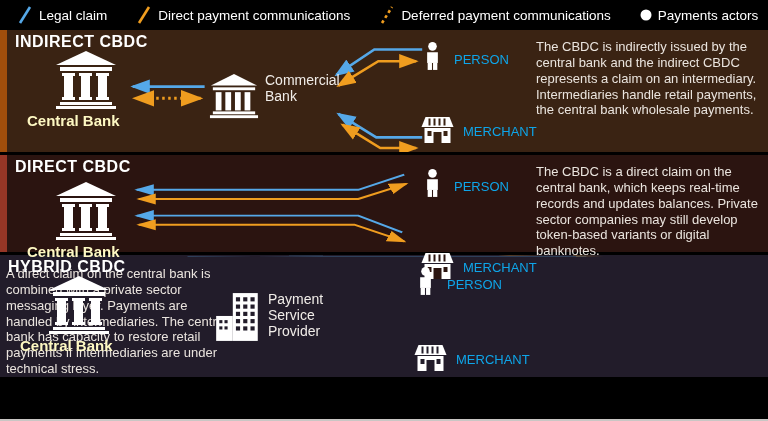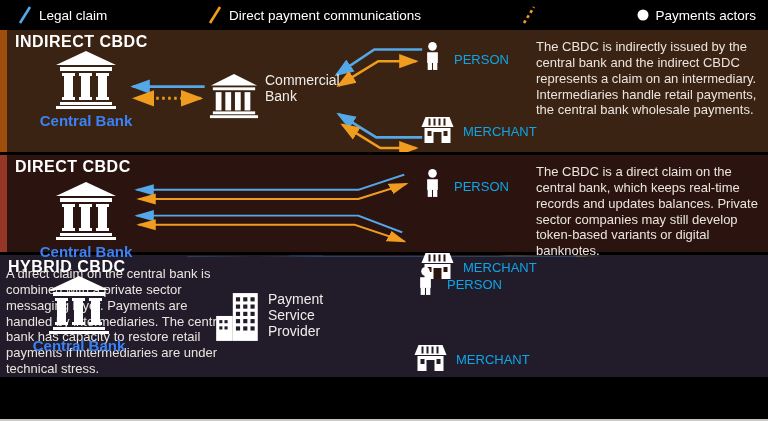--- a/index.html
+++ b/index.html
@@ -30,21 +30,21 @@
     position:absolute;left:8px;top:3px;font-size:16px;font-weight:bold;color:#fff;
     letter-spacing:.5px;z-index:3;
   }
   .desc{
     width:238px;flex:none;padding:9px 10px 0 6px;font-size:13px;line-height:1.22;
     color:var(--text,#eae4de);
   }
   
   .node{position:absolute;z-index:2;}
   .node-label{font-size:13px;color:#0ea5e9;white-space:nowrap;}
-  .cb-label{font-size:15px;font-weight:bold;color:#3b82f6;text-align:center;}
+  .cb-label{font-size:15px;font-weight:bold;color:#fef9c3;text-align:left;}
   .wrap-label{font-size:14px;color:#f0ece8;line-height:1.15;}
   .arrows{position:absolute;left:0;top:0;width:100%;height:100%;z-index:1;}
   .ln-blue{fill:none;stroke:var(--blue,#55a8e8);stroke-width:2.6;}
   .ln-orange{fill:none;stroke:var(--orange,#f09d1f);stroke-width:2.6;}
   .dash{stroke-dasharray:2.5 3.5;stroke-width:3;}
   .mk-blue{fill:var(--blue,#55a8e8);}
   .mk-orange{fill:var(--orange,#f09d1f);}
   .icon-white{fill:#fff;}
   .cutout{fill:var(--cutout,#221c2a);}
   .bottom-strip{position:absolute;left:0;bottom:0;width:100%;height:2px;background:#c9c6c4;}
@@ -64,20 +64,21 @@
     <div class="legend-item">
       <svg width="18" height="22" viewBox="0 0 18 22">
         <line x1="4" y1="19" x2="14" y2="3" style="stroke:var(--orange,#f09d1f);stroke-width:2.6"></line>
       </svg>
       <span class="lbl">Direct payment communications</span>
     </div>
     <div class="legend-item">
       <svg width="18" height="22" viewBox="0 0 18 22">
         <line x1="4" y1="19" x2="14" y2="3" style="stroke:var(--orange,#f09d1f);stroke-width:2.6;stroke-dasharray:3 3"></line>
       </svg>
+      <span class="lbl">Deferred payment communications</span>
     </div>
     <div class="legend-item">
       <svg width="14" height="14" viewBox="0 0 14 14">
         <circle cx="7" cy="7" r="5.5" fill="#fff"></circle>
       </svg>
       <span class="lbl">Payments actors</span>
     </div>
   </div>
 
   <div class="panel p1">

